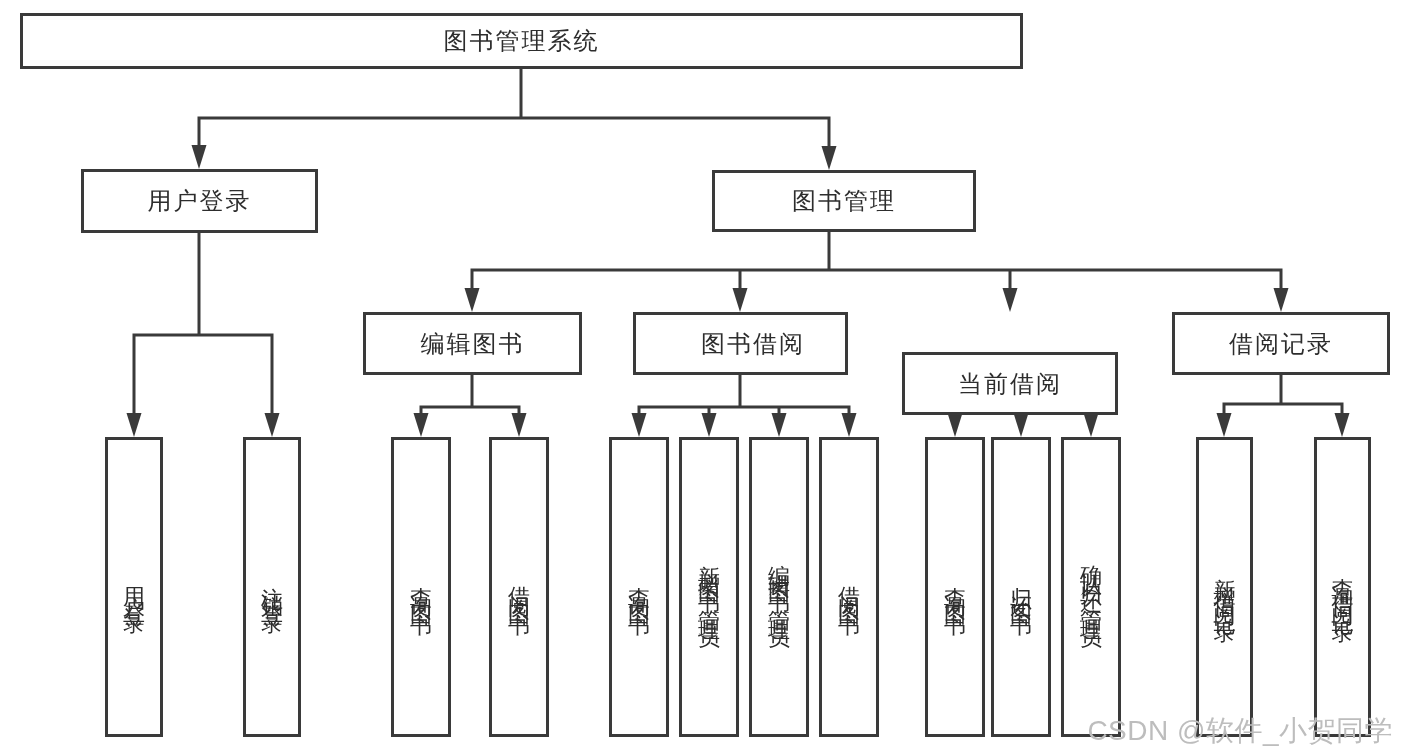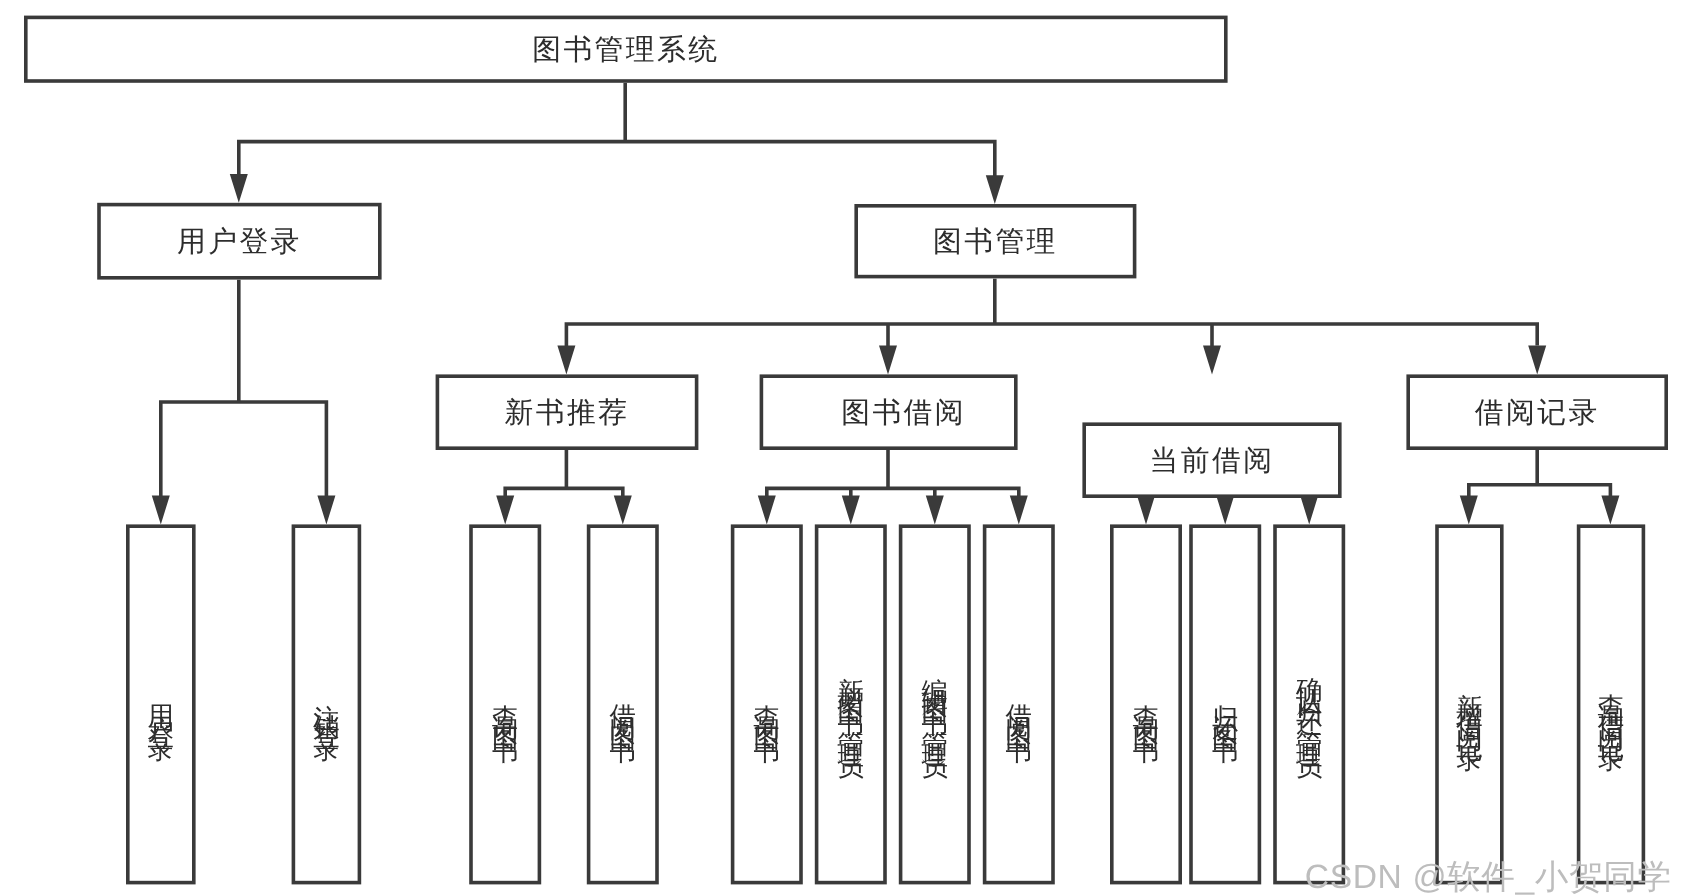--- a/index.html
+++ b/index.html
@@ -109,23 +109,23 @@
     </g>
     <g>
       <path class="cline" d="M1281 374 V404 M1224 414 V404 H1342 V414"></path>
       <path class="carrow" d="M1216.5 413 h15 L1224 437 Z M1334.5 413 h15 L1342 437 Z"></path>
     </g>
   </svg>
 
   <div class="node" style="left:20px; top:13px; width:1003px; height:56px;">图书管理系统</div>
 
   <div class="node" style="left:81px; top:169px; width:237px; height:64px;">用户登录</div>
-  <div class="node" style="left:712px; top:170px; width:235px; height:62px;">图书管理</div>
+  <div class="node" style="left:712px; top:170px; width:264px; height:62px;">图书管理</div>
 
-  <div class="node" style="left:363px; top:312px; width:219px; height:63px;">新书推荐</div>
+  <div class="node" style="left:363px; top:312px; width:219px; height:63px;">编辑图书</div>
   <div class="node" style="left:633px; top:312px; width:215px; height:63px;padding-left:25px;">图书借阅</div>
   <div class="node" style="left:902px; top:312px; width:216px; height:63px;margin-top:40px;">当前借阅</div>
   <div class="node" style="left:1172px; top:312px; width:218px; height:63px;">借阅记录</div>
 
   <div class="leaf" style="left:105px; width:58px;">
     <span>用户登录</span>
   </div>
   <div class="leaf" style="left:243px; width:58px;">
     <span>注销登录</span>
   </div>

